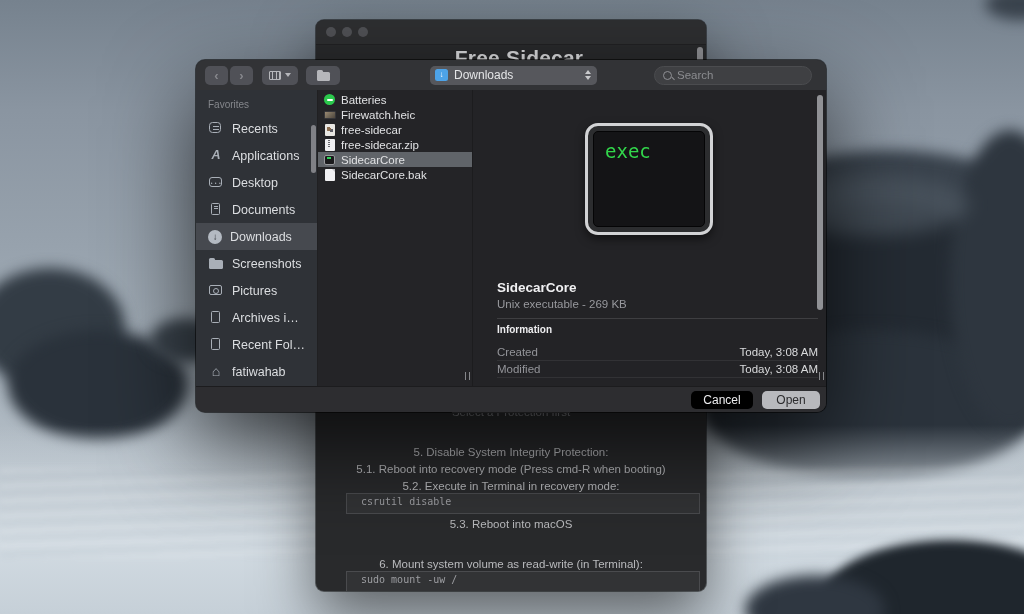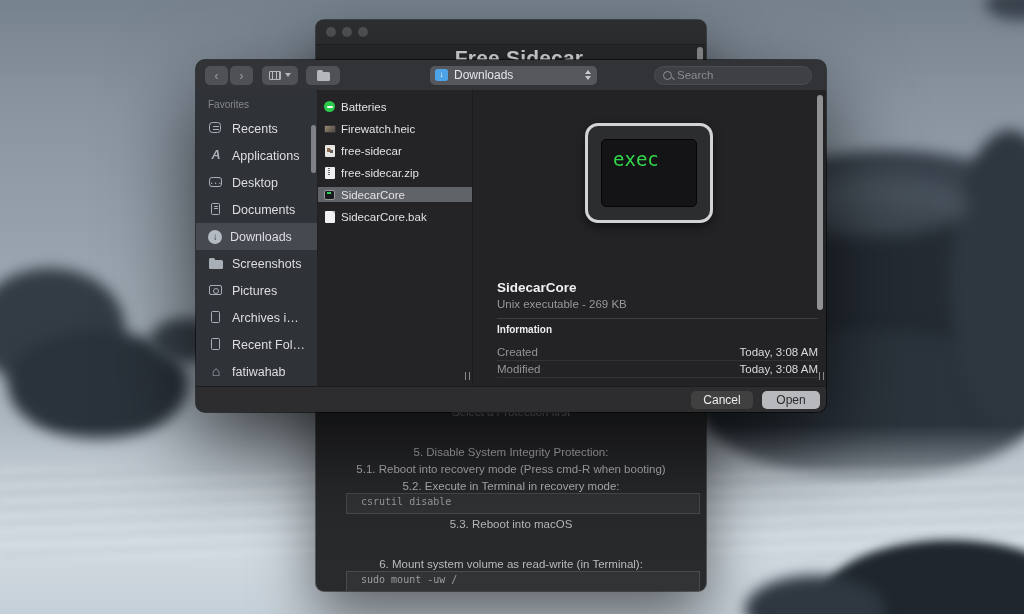--- a/index.html
+++ b/index.html
@@ -89,21 +89,21 @@
   .i-folder::after{content:"";position:absolute;left:1px;top:4px;width:14px;height:9px;background:currentColor;border-radius:1.5px;}
   .i-pictures::before{content:"";position:absolute;left:1px;top:2px;width:13px;height:10px;
     border:1.5px solid currentColor;border-radius:2px;box-sizing:border-box;}
   .i-pictures::after{content:"";position:absolute;left:5.2px;top:5px;width:4px;height:4px;
     border:1.2px solid currentColor;border-radius:50%;box-sizing:content-box;}
   .i-home::before{content:"⌂";position:absolute;left:0;right:0;top:-1px;text-align:center;font-size:14px;}
 
   
   .filelist{width:155px;flex:none;background:#242427;border-right:1px solid #1c1c1e;position:relative;
     padding-top:2px;box-sizing:border-box;}
-  .fl-row{height:15px;display:flex;align-items:center;gap:5px;padding-left:6px;font-size:11.5px;color:#e0e1e3;margin-top:7px;}
+  .fl-row{height:15px;display:flex;align-items:center;gap:5px;padding-left:6px;font-size:11.5px;color:#e0e1e3;}
   .fl-row.selected{background:#606469;}
   .fi{position:relative;width:12px;height:13px;flex:none;}
   .i-green-circle::before{content:"";position:absolute;left:0;top:1px;width:11px;height:11px;background:#2bc84c;border-radius:50%;}
   .i-green-circle::after{content:"";position:absolute;left:2.5px;top:5.8px;width:6px;height:1.8px;background:#fff;border-radius:1px;}
   .i-image-thumb::before{content:"";position:absolute;left:0;top:2.5px;width:12px;height:8px;
     background:linear-gradient(135deg,#9b8a72 0%,#6e6455 55%,#4e463c 100%);border:1px solid #36363a;border-radius:1px;box-sizing:border-box;}
   .i-app-document::before{content:"";position:absolute;left:1px;top:.5px;width:10px;height:12px;background:#e9e7e3;border-radius:1px;}
   .i-app-document::after{content:"";position:absolute;left:3px;top:3.5px;width:6px;height:5px;
     background:radial-gradient(circle at 30% 40%,#8a6b4d 0 38%,transparent 44%),
                radial-gradient(circle at 72% 72%,#5e5e66 0 30%,transparent 36%);}
@@ -114,42 +114,42 @@
     border:1px solid #97989c;border-radius:2px;box-sizing:border-box;}
   .i-exec-mini::after{content:"";position:absolute;left:2.5px;top:4px;width:4px;height:1.5px;background:#30d158;}
   .i-plain-document::before{content:"";position:absolute;left:1px;top:.5px;width:10px;height:12px;background:#f1f1f3;border-radius:1px;}
   .i-plain-document::after{content:"";position:absolute;left:8px;top:.5px;width:0;height:0;
     border-right:3px solid #bcbcc0;border-bottom:3px solid transparent;}
   .grabber{position:absolute;bottom:6px;width:5px;height:8px;
     border-left:1.5px solid #86878b;border-right:1.5px solid #86878b;box-sizing:border-box;}
 
   
   .preview{flex:1;background:#232326;position:relative;}
-  .exec-frame{position:absolute;left:112px;top:33px;width:128px;height:100px;box-sizing:border-box;
-    border:3px solid #d2d3d5;border-radius:13px;background:#2c2d2f;padding:13px;
+  .exec-frame{position:absolute;left:112px;top:33px;width:128px;height:112px;box-sizing:border-box;
+    border:3px solid #d2d3d5;border-radius:13px;background:#2c2d2f;padding:5px;
     box-shadow:0 4px 10px rgba(0,0,0,.5);}
   .exec-screen{width:100%;height:100%;box-sizing:border-box;background:#141416;border:1px solid #050506;
     border-radius:5px;padding:8px 0 0 11px;}
   .exec-label{font-family:"DejaVu Sans Mono",monospace;font-size:19px;color:#32d74b;}
   .pv-name{position:absolute;left:24px;top:190px;font-size:13.5px;font-weight:700;color:#f0f0f2;}
   .pv-kind{position:absolute;left:24px;top:208px;font-size:11.5px;color:#98999e;}
   .pv-div{position:absolute;left:24px;right:8px;top:228px;height:1px;background:#3e3e41;}
   .pv-info{position:absolute;left:24px;top:234px;font-size:10px;font-weight:700;color:#ededef;}
   .pv-rows{position:absolute;left:24px;right:8px;top:254px;}
   .pv-row{height:16px;display:flex;justify-content:space-between;align-items:center;
     border-bottom:1px solid #323235;font-size:11.5px;}
   .pv-row .lbl{color:#939499;}
   .pv-row .val{color:#d9dadc;}
   .pv-scroll{position:absolute;right:3px;top:5px;width:6px;height:215px;background:#909195;border-radius:3px;}
 
   
   .dfooter{position:absolute;bottom:0;left:0;right:0;height:26px;background:#2d2d30;border-top:1px solid #1c1c1e;
     display:flex;justify-content:flex-end;align-items:center;gap:9px;padding-right:6px;box-sizing:border-box;}
   .btn{height:18px;border-radius:5px;font-size:12px;display:flex;align-items:center;justify-content:center;}
-  .btn-cancel{width:62px;background:#404040;color:#ececee;}
+  .btn-cancel{width:62px;background:#000000;color:#ececee;}
   .btn-open{width:58px;background:#b8b9bd;color:#2b2b2d;}
 </style>
 </head>
 <body>
 
 <div id="root">
 
   <div class="sky"></div>
   <div class="rock" style="left:745px;top:150px;width:290px;height:120px;background:#39424c;"></div>
   <div class="rock" style="left:725px;top:205px;width:320px;height:195px;background:#242b33;"></div>

